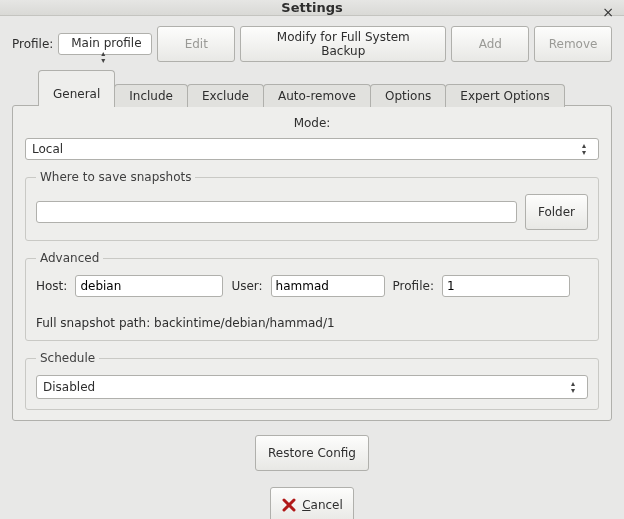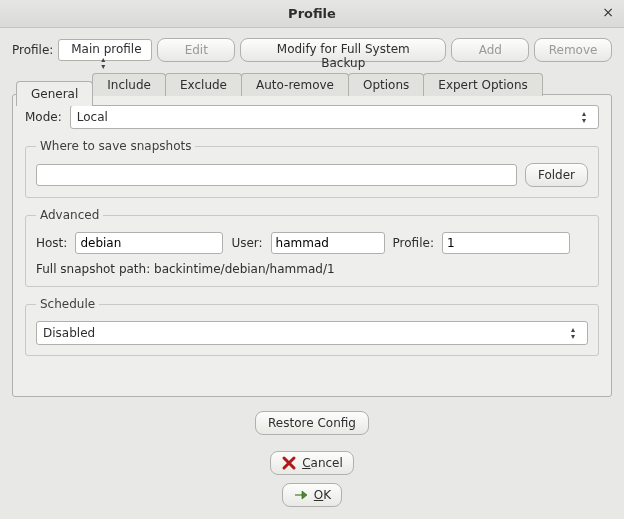--- a/index.html
+++ b/index.html
@@ -75,23 +75,23 @@
   }
   .spin {
     width: 10px; height: 16px; display:flex; flex-direction:column; justify-content:center; gap:0;
   }
   .spin::before { content:"▴"; font-size:8px; line-height:7px; color:#444;}
   .spin::after  { content:"▾"; font-size:8px; line-height:7px; color:#444;}
   button {
     font: inherit;
     background: linear-gradient(#fdfdfc, #e8e8e5);
     border: 1px solid #b0b0ac;
-    border-radius: 8px;
+    border-radius: 3px;
     padding: 3px 12px;
-    height: 24px;
+    height: 36px;
     cursor: pointer;
     color: #2e2e2e;
   }
   button.disabled {
     color: #9a9a96;
     cursor: default;
   }
   .tab-strip {
     display: flex;
     align-items: flex-end;
@@ -108,53 +108,54 @@
     border-top-left-radius: 4px;
     border-top-right-radius: 4px;
     margin-right: -1px;
     cursor: pointer;
     font-size: 12px;
     position: relative;
     top: 1px;
   }
   .tab.active {
     background: #eeeeec;
-    top: 11px;
-    padding-top: 5px;
+    top: 0;
+    padding-top: 16px;
     padding-bottom: 5px;
     z-index: 3;
+    margin-left: 22px;
   }
   .tab-panel {
     border: 1px solid #b0b0ac;
     border-radius: 3px;
     background: #eeeeec;
     flex: 1;
     margin-top: -1px;
     padding: 10px 12px;
     display: flex;
     flex-direction: column;
     gap: 10px;
     position: relative;
     z-index: 1;
   }
-  .mode-row { display:flex; align-items:center; gap:8px; }
+  .mode-row { display:flex; align-items:center; gap:8px;flex-direction:column; }
   fieldset.group {
     border: 1px solid #c9c9c5;
     border-radius: 3px;
     margin: 0;
     padding: 10px 10px 10px 10px;
   }
   fieldset.group > legend {
     padding: 0 4px;
     font-size: 12px;
     color: #404040;
   }
   .snap-row { display:flex; gap:8px; align-items:center; }
   .snap-row input { flex:1; }
-  .adv-row { display:flex; align-items:center; gap:8px; margin-bottom:8px;}
+  .adv-row { display:flex; align-items:center; gap:8px; margin-bottom:19px;}
   .adv-row input { }
   .host-in { width:148px; }
   .user-in { width:114px; }
   .profile-in { width:128px; }
   .pathline { font-size:12px; color:#2e2e2e; }
   .footer {
     display:flex;
     align-items:center;
     padding: 8px 12px 12px 12px;
     gap:8px;
@@ -162,21 +163,21 @@
   }
   .footer .spacer { flex:1; }
   .icon-btn { display:inline-flex; align-items:center; gap:5px; padding:2px 10px; }
   .underline-first::first-letter { text-decoration: underline; }
   svg.ico { width:16px; height:16px; }
 </style>
 </head>
 <body>
 
 <div class="titlebar">
-  <span class="titlebar-title">Profile</span>
+  <span class="titlebar-title">Settings</span>
   <span class="titlebar-close">×</span>
 </div>
 
 <div class="content">
 
   <div class="profile-row">
     <span class="label">Profile:</span>
     <div class="wide-select" style="width:auto; min-width:94px; padding:2px 4px 2px 6px; height:22px;flex-direction:column;">
       <span>Main profile</span>
       <span class="spin"></span>

